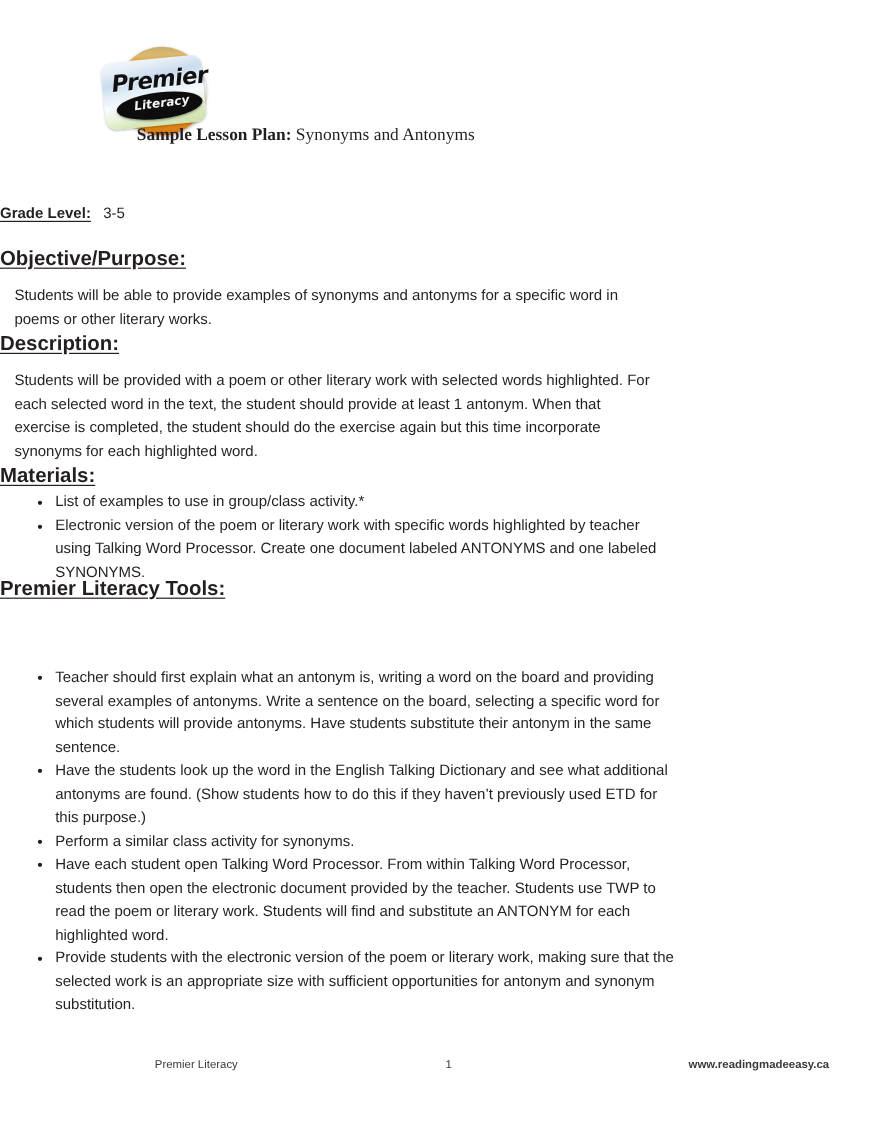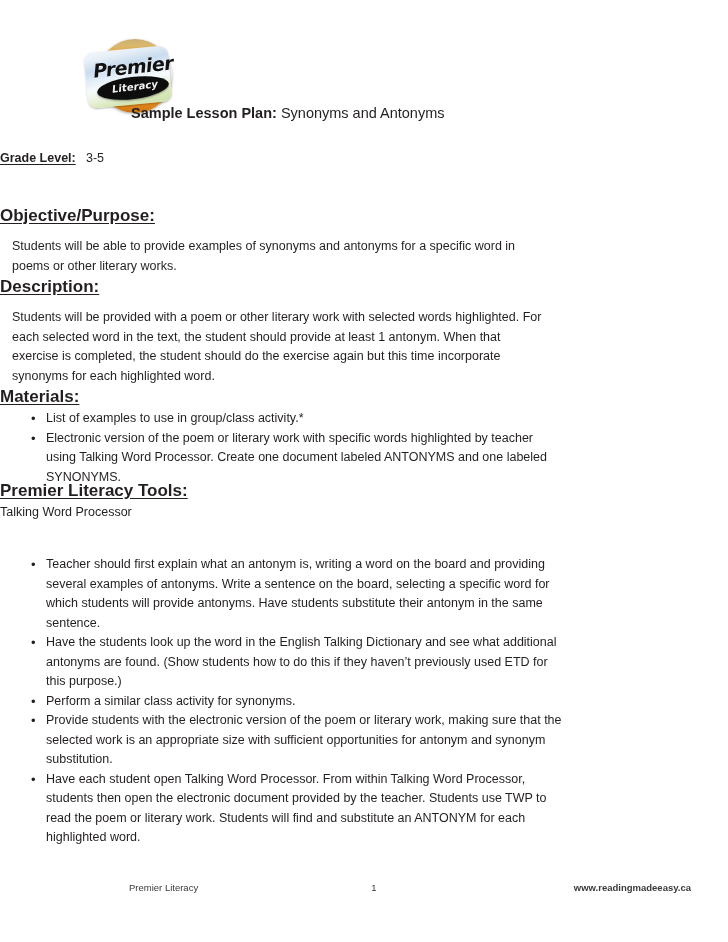--- a/index.html
+++ b/index.html
@@ -112,39 +112,41 @@
   
   .doc {
     position: absolute;
     left: 85px;
     top: 0;
     width: 562px;
   }
 
   .title {
     position: absolute;
-    left: 131px;
+    left: 114px;
     top: 104px;
     font-size: 14.5px;
     line-height: 1.3;
     white-space: nowrap;
+    font-family: Liberation Serif, serif;
   }
   .title .lead {
     font-weight: bold;
   }
 
   .kv-block {
     position: absolute;
     left: 0;
     top: 148px;
     font-size: 12.5px;
     line-height: 21px;
   }
   .kv-row {
     display: flex;
+    margin-top: 20px;
   }
   .kv-key {
     width: 86px;
     font-weight: bold;
     text-decoration: underline;
     text-underline-offset: 2px;
   }
   .kv-val {
     font-weight: normal;
   }
@@ -261,30 +263,29 @@
   <div class="section doc" id="sec-materials">
     <div class="sec-head">Materials:</div>
     <ul class="bullets">
       <li>List of examples to use in group/class activity.*</li>
       <li>Electronic version of the poem or literary work with specific words highlighted by teacher using Talking Word Processor. Create one document labeled ANTONYMS and one labeled SYNONYMS.</li>
     </ul>
   </div>
 
   <div class="section doc" id="sec-tools">
     <div class="sec-head">Premier Literacy Tools:</div>
-    <div class="plain-line">Talking Word Processor</div>
   </div>
 
   <div class="section doc" id="sec-activity">
     <ul class="bullets">
       <li>Teacher should first explain what an antonym is, writing a word on the board and providing several examples of antonyms. Write a sentence on the board, selecting a specific word for which students will provide antonyms. Have students substitute their antonym in the same sentence.</li>
       <li>Have the students look up the word in the English Talking Dictionary and see what additional antonyms are found. (Show students how to do this if they haven’t previously used ETD for this purpose.)</li>
       <li>Perform a similar class activity for synonyms.</li>
+      <li>Have each student open Talking Word Processor. From within Talking Word Processor, students then open the electronic document provided by the teacher. Students use TWP to read the poem or literary work. Students will find and substitute an ANTONYM for each highlighted word.</li>
       <li>Provide students with the electronic version of the poem or literary work, making sure that the selected work is an appropriate size with sufficient opportunities for antonym and synonym substitution.</li>
-      <li>Have each student open Talking Word Processor. From within Talking Word Processor, students then open the electronic document provided by the teacher. Students use TWP to read the poem or literary work. Students will find and substitute an ANTONYM for each highlighted word.</li>
     </ul>
   </div>
 
   <div class="footer">
     <span class="footer-left">Premier Literacy</span>
     <span class="footer-center">1</span>
     <span class="footer-right">www.readingmadeeasy.ca</span>
   </div>
 
 </div>

